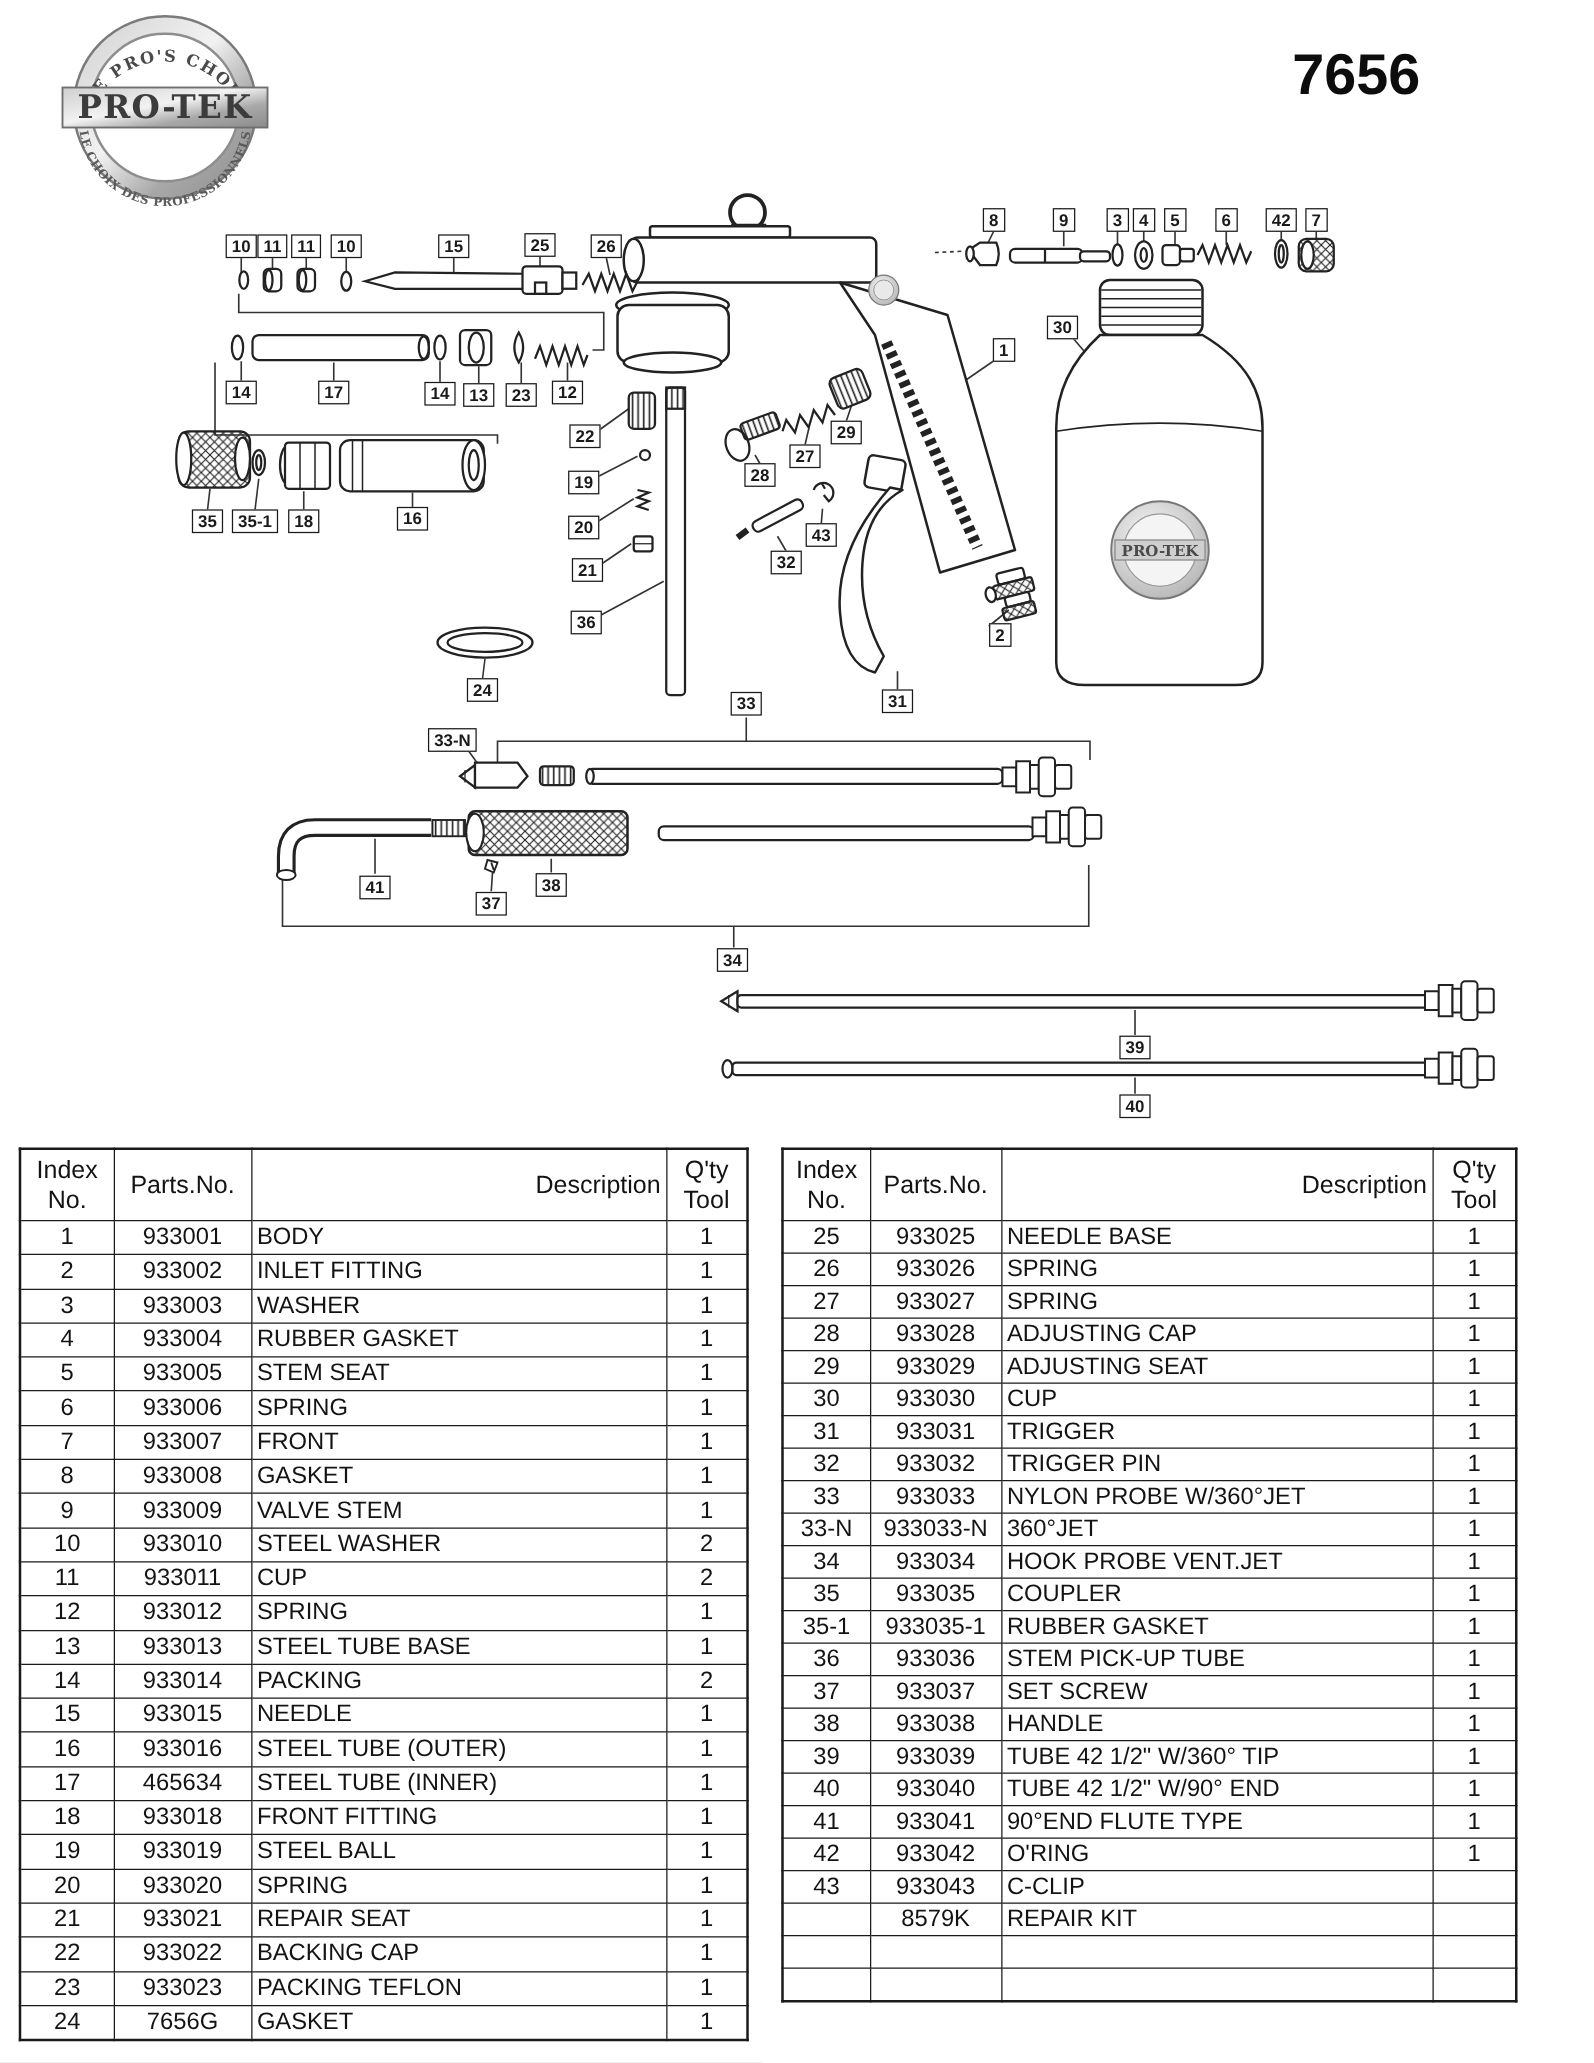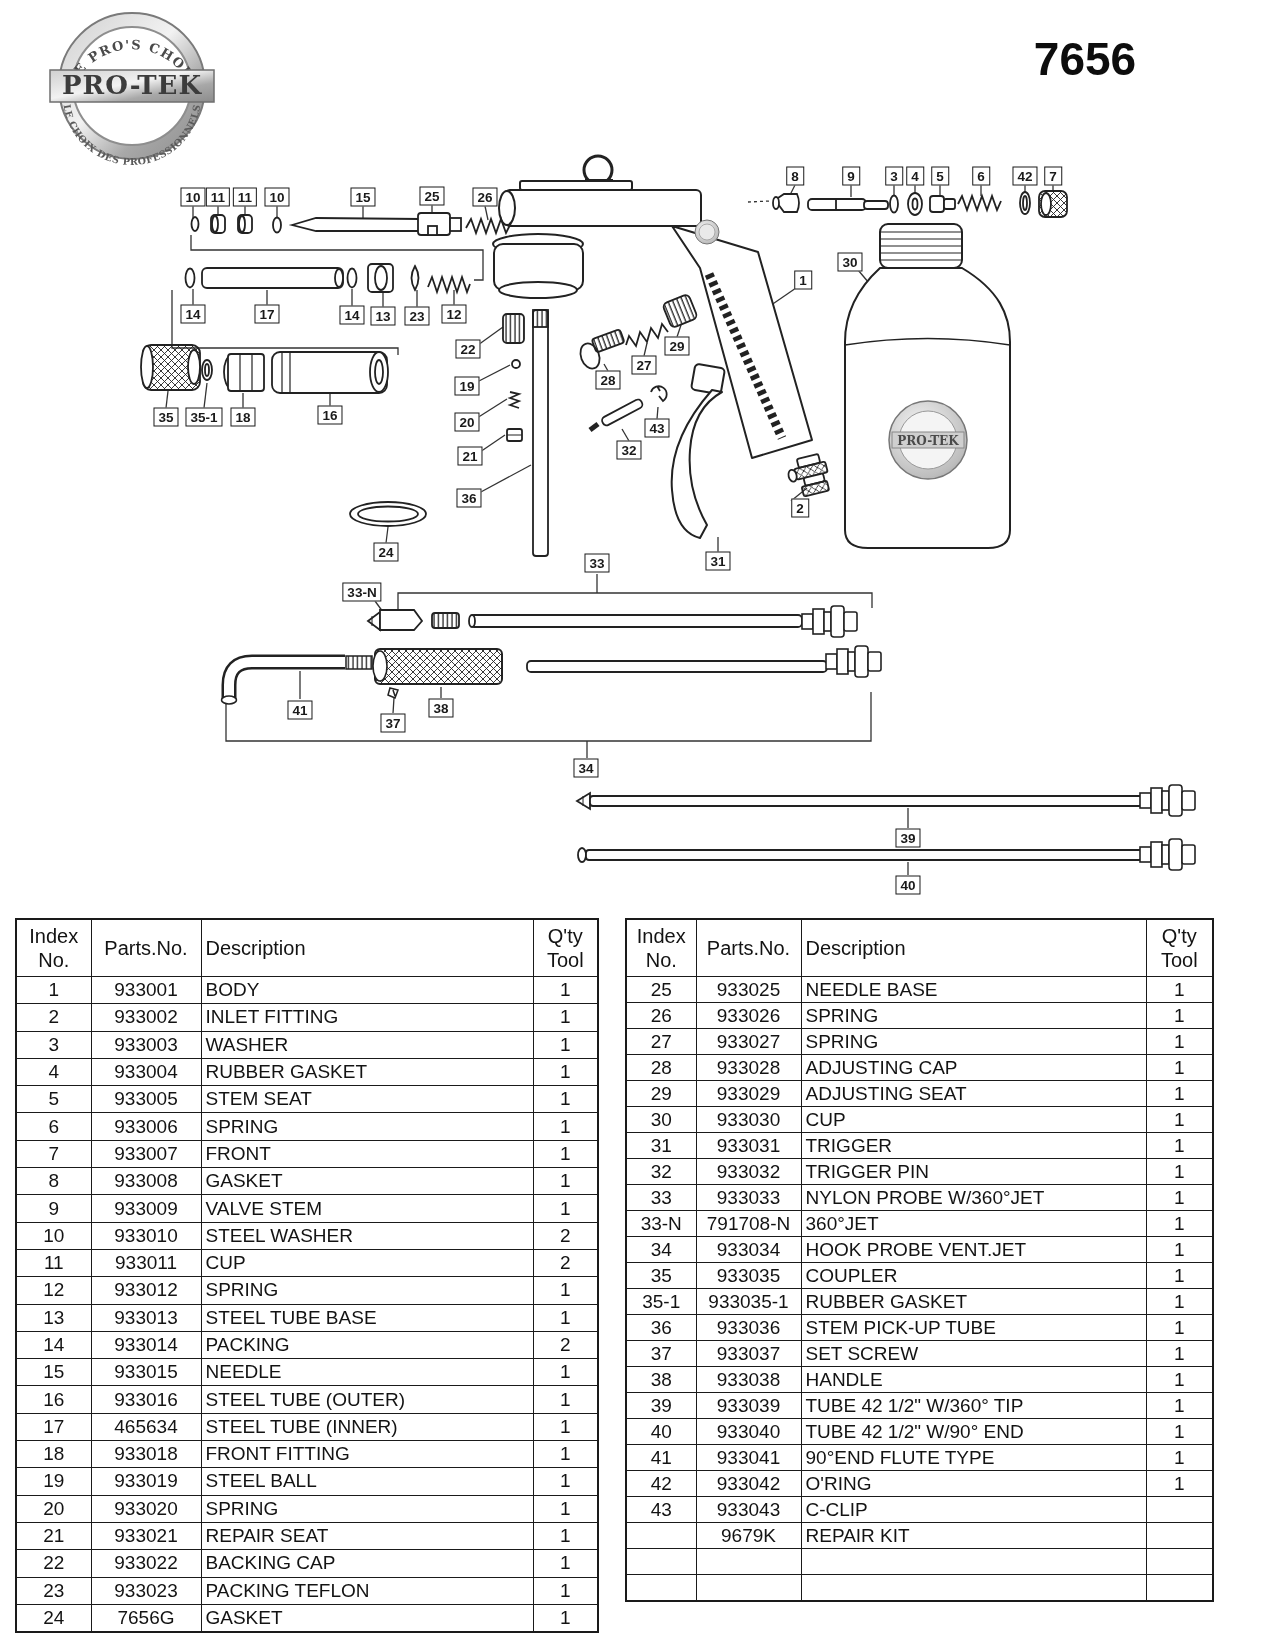--- a/index.html
+++ b/index.html
@@ -19,21 +19,21 @@
   
   table.parts{position:absolute;border-collapse:collapse;table-layout:fixed;
               background:#fff;border:2.5px solid #1a1a1a;}
   table.parts td,table.parts th{border:1.6px solid #1a1a1a;font-weight:normal;
               font-size:19px;padding:0 4px;overflow:hidden;white-space:nowrap;color:#131313;}
   table.parts th{font-size:20px;height:56px;line-height:24px;}
   table.parts td{height:24px;}
   td.c-index,th.c-index{text-align:center;}
   td.c-parts,th.c-parts{text-align:center;}
   td.c-desc{text-align:left;padding-left:9px;margin-top:28px;}
-  th.c-desc{text-align:left;}
+  th.c-desc{text-align:right;}
   td.c-qty,th.c-qty{text-align:center;}
   #left-table{left:15px;top:918px;width:582px;}
   #right-table{left:625px;top:918px;width:588px;}
   #left-table td{height:26.3px;}
   #right-table td{height:25px;}
 </style>
 </head>
 <body>
 
 <div class="page">
@@ -640,21 +640,21 @@
           <td class="c-qty">1</td>
         </tr>
         <tr>
           <td class="c-index">33</td>
           <td class="c-parts">933033</td>
           <td class="c-desc">NYLON PROBE W/360°JET</td>
           <td class="c-qty">1</td>
         </tr>
         <tr>
           <td class="c-index">33-N</td>
-          <td class="c-parts">791708-N</td>
+          <td class="c-parts">933033-N</td>
           <td class="c-desc">360°JET</td>
           <td class="c-qty">1</td>
         </tr>
         <tr>
           <td class="c-index">34</td>
           <td class="c-parts">933034</td>
           <td class="c-desc">HOOK PROBE VENT.JET</td>
           <td class="c-qty">1</td>
         </tr>
         <tr>
@@ -712,21 +712,21 @@
           <td class="c-qty">1</td>
         </tr>
         <tr>
           <td class="c-index">43</td>
           <td class="c-parts">933043</td>
           <td class="c-desc">C-CLIP</td>
           <td class="c-qty"></td>
         </tr>
         <tr>
           <td class="c-index"></td>
-          <td class="c-parts">9679K</td>
+          <td class="c-parts">8579K</td>
           <td class="c-desc">REPAIR KIT</td>
           <td class="c-qty"></td>
         </tr>
         <tr>
           <td class="c-index"></td>
           <td class="c-parts"></td>
           <td class="c-desc"></td>
           <td class="c-qty"></td>
         </tr>
         <tr>

